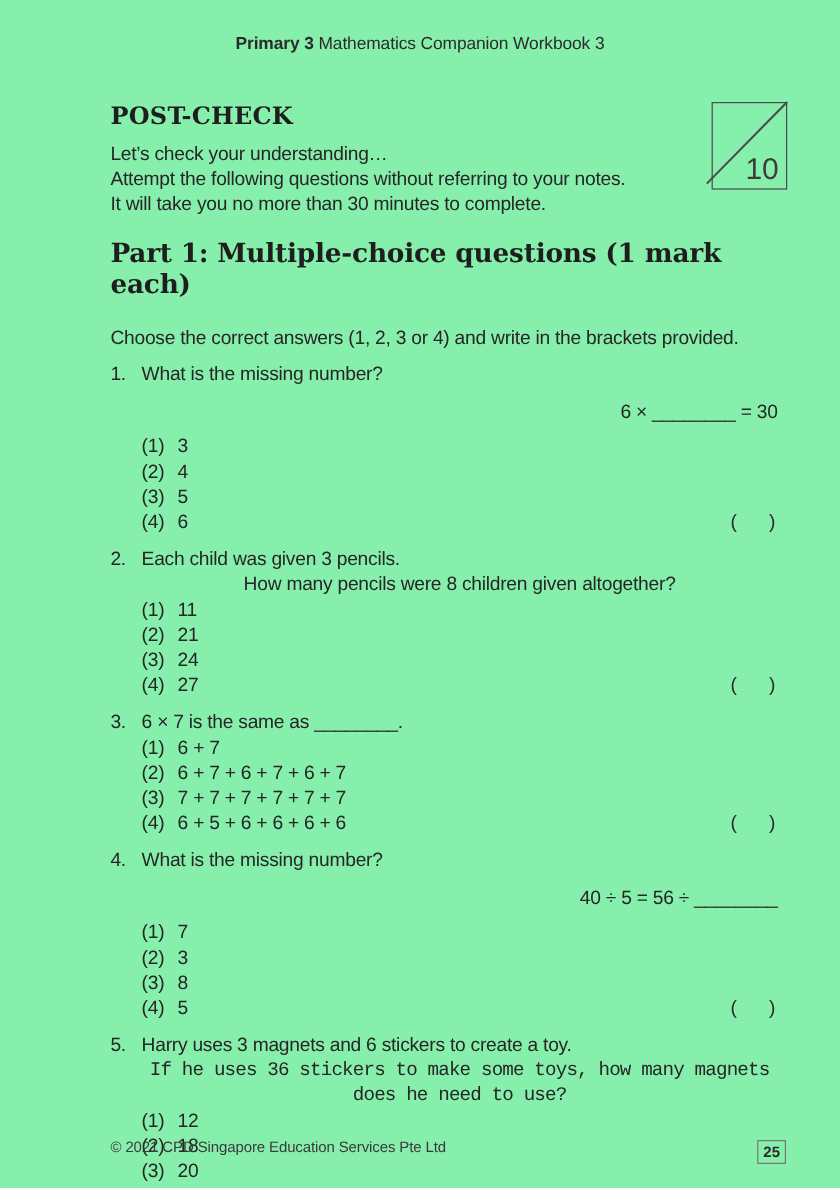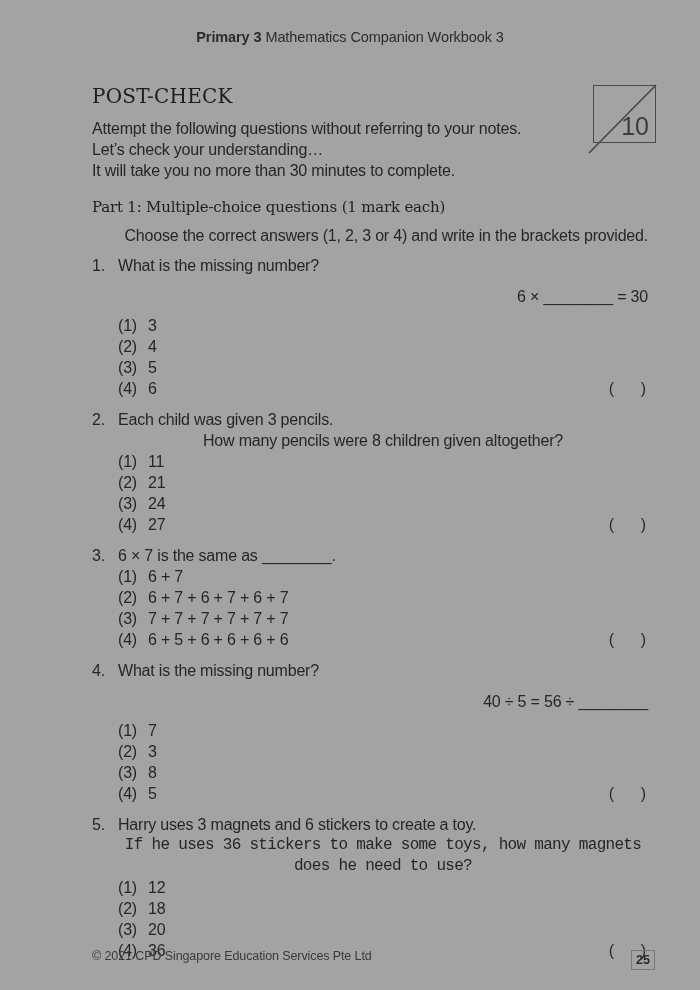--- a/index.html
+++ b/index.html
@@ -4,68 +4,68 @@
 <style>
   html,body { margin:0; padding:0; }
   body {
     width:700px; height:990px;
     background:#e8e8e8;
     font-family:"Liberation Sans", sans-serif;
   }
   .page {
     position:relative;
     width:700px; height:990px;
-    background:#a3a3a3;
+    background:#86efac;
     color:#262626;
     overflow:hidden;
   }
   .running-head {
     padding-top:29px;
     text-align:center;
     font-size:14.5px;
     letter-spacing:-0.1px;
     color:#2b2b2b;
   }
   .running-head .bold { font-weight:bold; }
   .content { padding:0 52px 0 92px; }
 
   .post-check-title {
     margin:39px 0 0 0;
     font-family:"DejaVu Serif", serif;
-    font-weight:normal;
+    font-weight:bold;
     font-size:20px;
     letter-spacing:0.2px;
     color:#1e1e1e;
   }
   .intro { margin-top:10px; font-size:16px; line-height:21px; letter-spacing:-0.2px; }
 
   .score-box {
     position:absolute;
     top:85px; right:44px;
-    width:63px; height:58px;
+    width:63px; height:73px;
     border:1.7px solid #4a4a4a;
     box-sizing:border-box;
   }
   .score-box svg { position:absolute; left:0; top:0; overflow:visible; }
   .score-total {
     position:absolute;
     right:6px; bottom:1px;
     font-size:25px;
     color:#3d3d3d;
   }
 
   .part1-heading {
     margin-top:17px;
     font-family:"DejaVu Serif", serif;
-    font-weight:normal;
-    font-size:15px;
+    font-weight:bold;
+    font-size:22px;
     letter-spacing:-0.2px;
     color:#1e1e1e;
   }
-  .instruction { margin-top:11px; font-size:16px; letter-spacing:-0.2px;text-align:right; }
+  .instruction { margin-top:24px; font-size:16px; letter-spacing:-0.2px; }
 
   .question { margin-top:10px; font-size:16px; line-height:21px; letter-spacing:-0.2px; }
   .q-first { display:flex; }
   .q-num { width:26px; flex:none; }
   .q-cont { margin-left:26px;text-align:center; }
   .q-cont.tight { letter-spacing:-0.7px;font-family:Liberation Mono, monospace; }
   .equation { text-align:right; margin:10px 0 8px 0; }
   .options { margin-left:26px; position:relative; }
   .option { display:flex; }
   .opt-label { width:30px; flex:none; }
@@ -108,22 +108,22 @@
       <line x1="-5" y1="67" x2="62" y2="-1" stroke="#4a4a4a" stroke-width="1.7"></line>
     </svg>
     <span class="score-total">10</span>
   </div>
 
   <div class="content">
 
     <div class="post-check-title">POST-CHECK</div>
 
     <div class="intro">
+      <div>Let’s check your understanding…</div>
       <div>Attempt the following questions without referring to your notes.</div>
-      <div>Let’s check your understanding…</div>
       <div>It will take you no more than 30 minutes to complete.</div>
     </div>
 
     <div class="part1-heading">Part 1: Multiple-choice questions (1 mark each)</div>
     <div class="instruction">Choose the correct answers (1, 2, 3 or 4) and write in the brackets provided.</div>
 
     <section class="question">
       <div class="q-first">
         <span class="q-num">1.</span>
         <span class="q-text">What is the missing number?</span>

